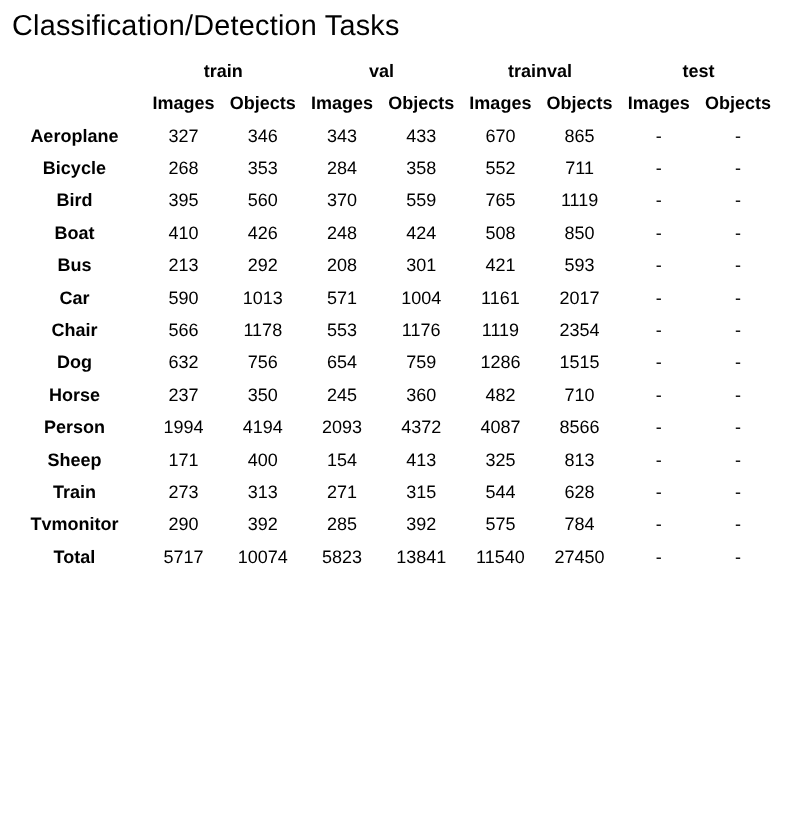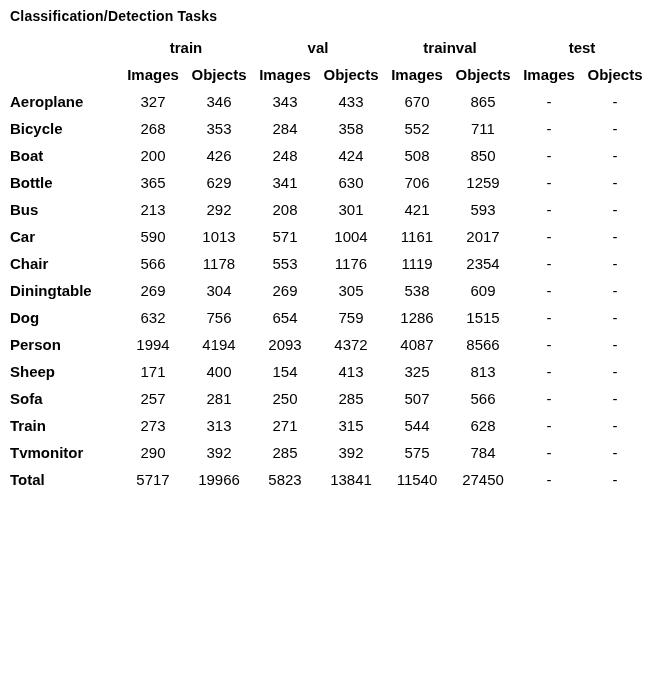--- a/index.html
+++ b/index.html
@@ -9,22 +9,22 @@
     font-family: "Liberation Sans", sans-serif;
     color: #000000;
   }
   .page {
     width: 672px;
     height: 682px;
     padding: 6px 6px 4px 8px;
     overflow: hidden;
   }
   .page-title {
-    font-size: 14px;
-    font-weight: bold;
+    font-size: 24px;
+    font-weight: normal;
     letter-spacing: 0.2px;
     padding: 2px 0 10px 2px;
     color: #000000;
   }
   table.stats {
     border-collapse: collapse;
     table-layout: fixed;
     margin-left: 0px;
   }
   table.stats col.label-col { width: 112px; }
@@ -36,21 +36,21 @@
     white-space: nowrap;
     border: none;
     vertical-align: middle;
   }
   table.stats thead th {
     font-weight: bold;
     text-align: center;
   }
   table.stats tbody th {
     font-weight: bold;
-    text-align: left;
+    text-align: center;
     padding-right: 6px;
   }
   table.stats tbody td {
     font-weight: normal;
     text-align: center;
   }
 </style>
 </head>
 <body>
 
@@ -107,38 +107,38 @@
           <td>268</td>
           <td>353</td>
           <td>284</td>
           <td>358</td>
           <td>552</td>
           <td>711</td>
           <td>-</td>
           <td>-</td>
         </tr>
         <tr>
+          <th>Bird</th>
+          <td>395</td>
+          <td>560</td>
+          <td>370</td>
+          <td>559</td>
+          <td>765</td>
+          <td>1119</td>
+          <td>-</td>
+          <td>-</td>
+        </tr>
+        <tr>
           <th>Boat</th>
-          <td>200</td>
+          <td>410</td>
           <td>426</td>
           <td>248</td>
           <td>424</td>
           <td>508</td>
           <td>850</td>
-          <td>-</td>
-          <td>-</td>
-        </tr>
-        <tr>
-          <th>Bottle</th>
-          <td>365</td>
-          <td>629</td>
-          <td>341</td>
-          <td>630</td>
-          <td>706</td>
-          <td>1259</td>
           <td>-</td>
           <td>-</td>
         </tr>
         <tr>
           <th>Bus</th>
           <td>213</td>
           <td>292</td>
           <td>208</td>
           <td>301</td>
           <td>421</td>
@@ -162,42 +162,42 @@
           <td>566</td>
           <td>1178</td>
           <td>553</td>
           <td>1176</td>
           <td>1119</td>
           <td>2354</td>
           <td>-</td>
           <td>-</td>
         </tr>
         <tr>
-          <th>Diningtable</th>
-          <td>269</td>
-          <td>304</td>
-          <td>269</td>
-          <td>305</td>
-          <td>538</td>
-          <td>609</td>
-          <td>-</td>
-          <td>-</td>
-        </tr>
-        <tr>
           <th>Dog</th>
           <td>632</td>
           <td>756</td>
           <td>654</td>
           <td>759</td>
           <td>1286</td>
           <td>1515</td>
           <td>-</td>
           <td>-</td>
         </tr>
         <tr>
+          <th>Horse</th>
+          <td>237</td>
+          <td>350</td>
+          <td>245</td>
+          <td>360</td>
+          <td>482</td>
+          <td>710</td>
+          <td>-</td>
+          <td>-</td>
+        </tr>
+        <tr>
           <th>Person</th>
           <td>1994</td>
           <td>4194</td>
           <td>2093</td>
           <td>4372</td>
           <td>4087</td>
           <td>8566</td>
           <td>-</td>
           <td>-</td>
         </tr>
@@ -206,31 +206,20 @@
           <td>171</td>
           <td>400</td>
           <td>154</td>
           <td>413</td>
           <td>325</td>
           <td>813</td>
           <td>-</td>
           <td>-</td>
         </tr>
         <tr>
-          <th>Sofa</th>
-          <td>257</td>
-          <td>281</td>
-          <td>250</td>
-          <td>285</td>
-          <td>507</td>
-          <td>566</td>
-          <td>-</td>
-          <td>-</td>
-        </tr>
-        <tr>
           <th>Train</th>
           <td>273</td>
           <td>313</td>
           <td>271</td>
           <td>315</td>
           <td>544</td>
           <td>628</td>
           <td>-</td>
           <td>-</td>
         </tr>
@@ -241,21 +230,21 @@
           <td>285</td>
           <td>392</td>
           <td>575</td>
           <td>784</td>
           <td>-</td>
           <td>-</td>
         </tr>
         <tr>
           <th>Total</th>
           <td>5717</td>
-          <td>19966</td>
+          <td>10074</td>
           <td>5823</td>
           <td>13841</td>
           <td>11540</td>
           <td>27450</td>
           <td>-</td>
           <td>-</td>
         </tr>
       </tbody>
   </table>
 

